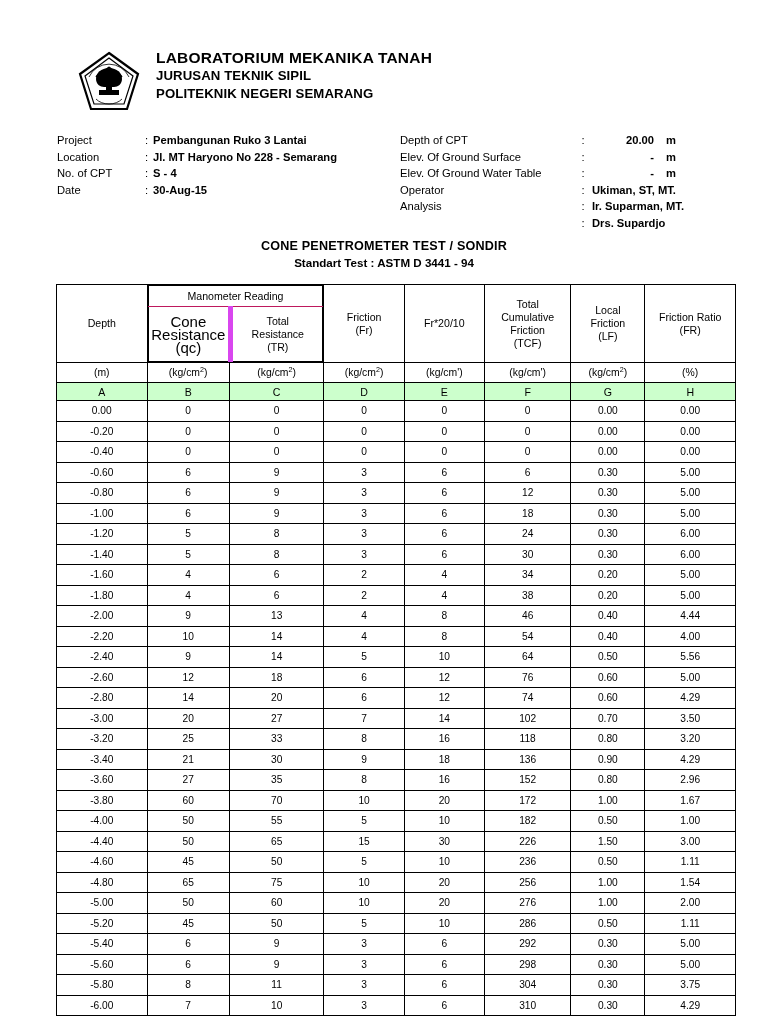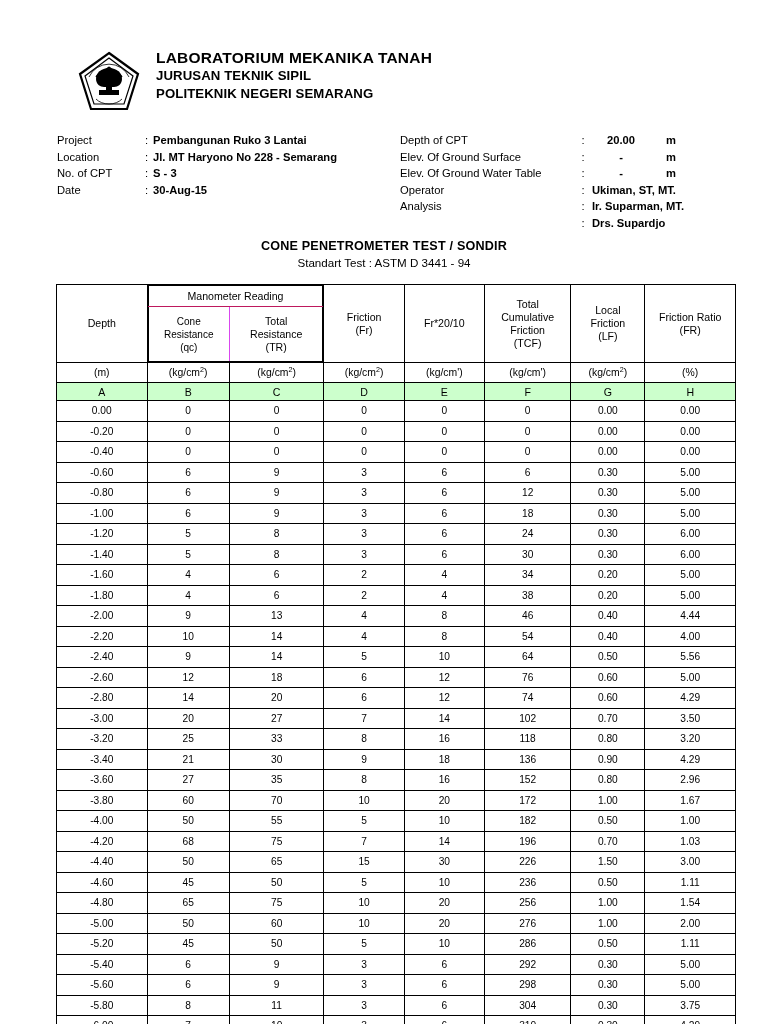--- a/index.html
+++ b/index.html
@@ -98,21 +98,21 @@
     text-align: left;
   }
   .ir-colon {
     display: inline-block;
     width: 10px;
     text-align: center;
   }
   .ir-value {
     display: inline-block;
     width: 66px;
-    text-align: center;
+    text-align: right;
     font-weight: bold;
   }
   .ir-value.left {
     text-align: right;
     width: auto;
     padding-left: 4px;
   }
   .ir-unit {
     font-weight: bold;
     padding-left: 12px;
@@ -127,21 +127,21 @@
     text-align: center;
   }
   .tt-line1 {
     font-size: 12.6px;
     font-weight: bold;
     line-height: 17px;
     letter-spacing: 0.2px;
   }
   .tt-line2 {
     font-size: 11.6px;
-    font-weight: normal;
+    font-weight: bold;
     line-height: 16px;
   }
 
   
   .table-wrap {
     position: absolute;
     left: 56px;
     top: 284px;
     width: 680px;
   }
@@ -182,24 +182,24 @@
     padding: 0;
     text-align: center;
     vertical-align: middle;
   }
   .nested-table .nt-top {
     height: 20px;
     border-bottom: 1px solid #be185d;
     font-size: 10.6px;
   }
   .nested-table .nt-bot-l {
-    border-right: 1px solid #d946ef;
+    border-right: 5px solid #d946ef;
     height: 54px;
     line-height: 13px;
-    font-size: 10px;
+    font-size: 15px;
   }
   .nested-table .nt-bot-r {
     height: 54px;
     line-height: 13px;
     font-size: 10.6px;
   }
   .data-row td {
     height: 19.5px;
     font-size: 10.2px;
   }
@@ -240,21 +240,21 @@
 
 <div class="info">
   <div class="info-left">
     <div class="irow">
       <span class="il-label">Project</span><span class="il-colon">:</span><span class="il-value">Pembangunan Ruko 3 Lantai</span>
     </div>
     <div class="irow">
       <span class="il-label">Location</span><span class="il-colon">:</span><span class="il-value">Jl. MT Haryono No 228 - Semarang</span>
     </div>
     <div class="irow">
-      <span class="il-label">No. of CPT</span><span class="il-colon">:</span><span class="il-value">S - 3</span>
+      <span class="il-label">No. of CPT</span><span class="il-colon">:</span><span class="il-value">S - 4</span>
     </div>
     <div class="irow">
       <span class="il-label">Date</span><span class="il-colon">:</span><span class="il-value">30-Aug-15</span>
     </div>
   </div>
 
   <div class="info-right">
     <div class="irow">
       <span class="ir-label">Depth of CPT</span><span class="ir-colon">:</span><span class="ir-value">20.00</span><span class="ir-unit">m</span>
     </div>
@@ -567,30 +567,20 @@
           <td>-4.00</td>
           <td>50</td>
           <td>55</td>
           <td>5</td>
           <td>10</td>
           <td>182</td>
           <td>0.50</td>
           <td>1.00</td>
         </tr>
         <tr class="data-row">
-          <td>-4.20</td>
-          <td>68</td>
-          <td>75</td>
-          <td>7</td>
-          <td>14</td>
-          <td>196</td>
-          <td>0.70</td>
-          <td>1.03</td>
-        </tr>
-        <tr class="data-row">
           <td>-4.40</td>
           <td>50</td>
           <td>65</td>
           <td>15</td>
           <td>30</td>
           <td>226</td>
           <td>1.50</td>
           <td>3.00</td>
         </tr>
         <tr class="data-row">

